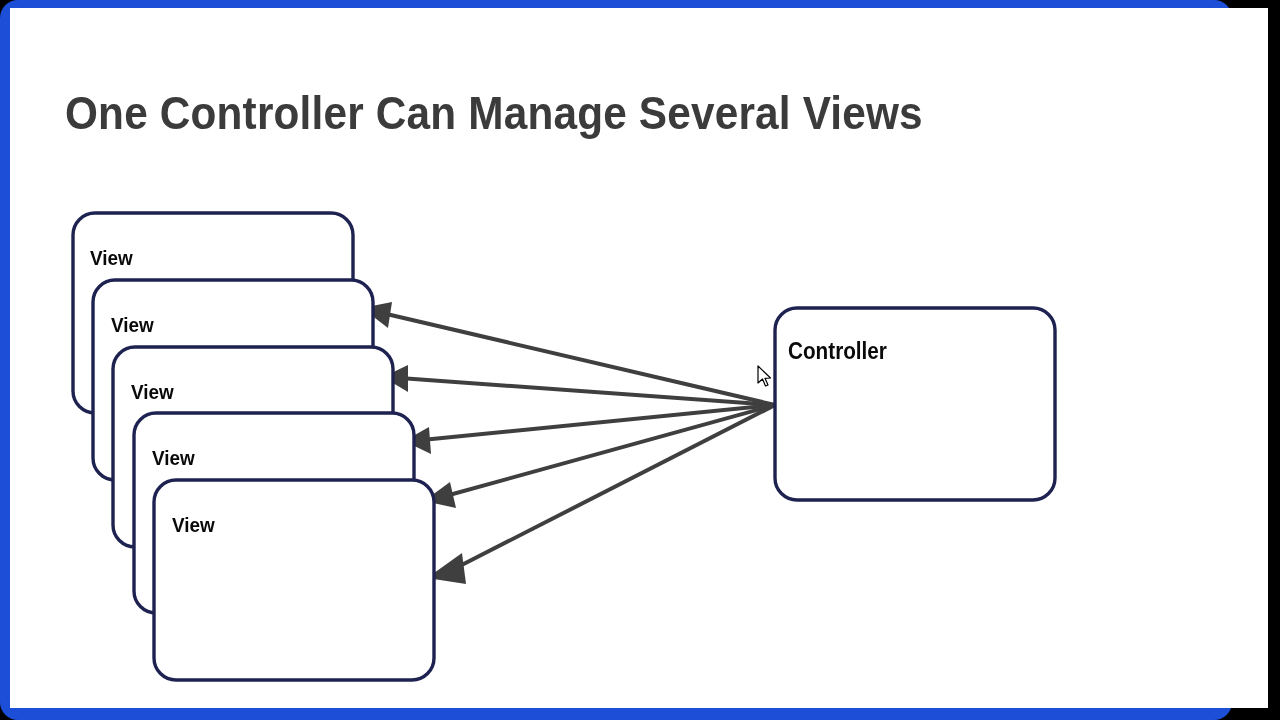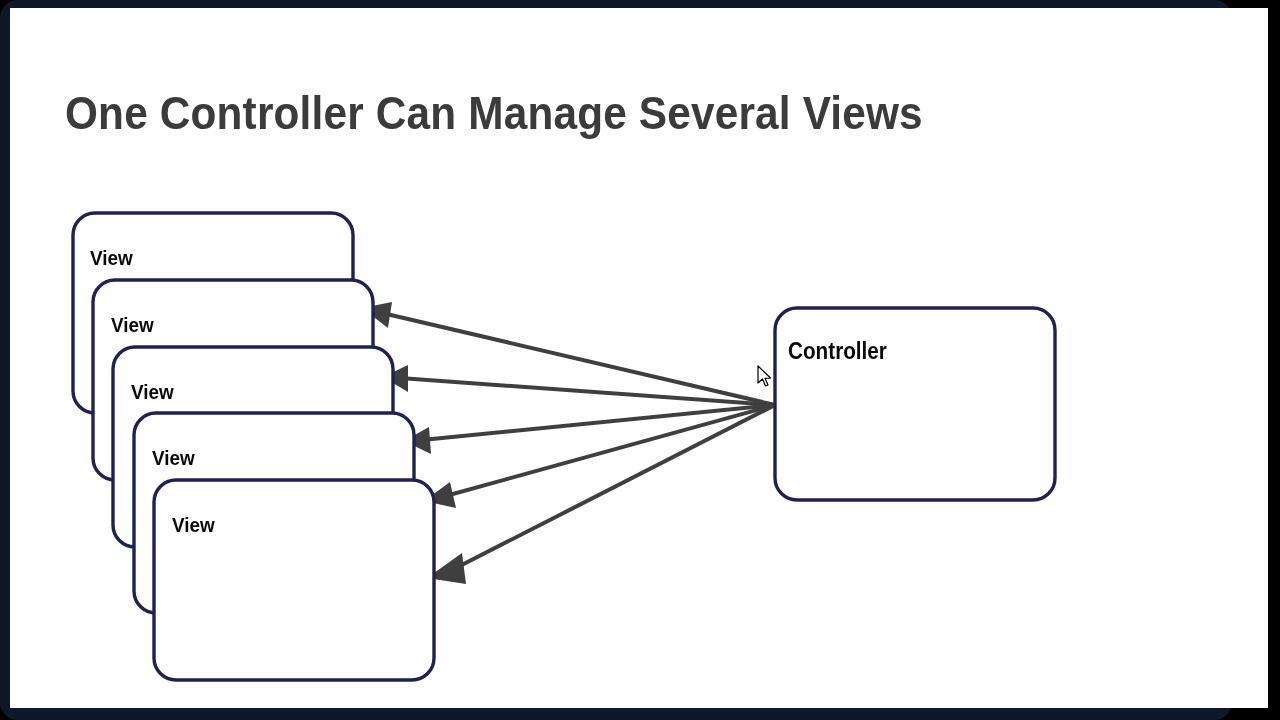--- a/index.html
+++ b/index.html
@@ -10,21 +10,21 @@
     height: 720px;
     overflow: hidden;
     background: #000000;
     font-family: "Liberation Sans", sans-serif;
   }
 
   #stage {
     position: relative;
     width: 1232px;
     height: 720px;
-    background: #0f172a;
+    background: #1d4ed8;
     border-radius: 18px;
   }
 
   
   #slide {
     position: absolute;
     left: 10px;
     top: 8px;
     width: 1258px;
     height: 700px;

